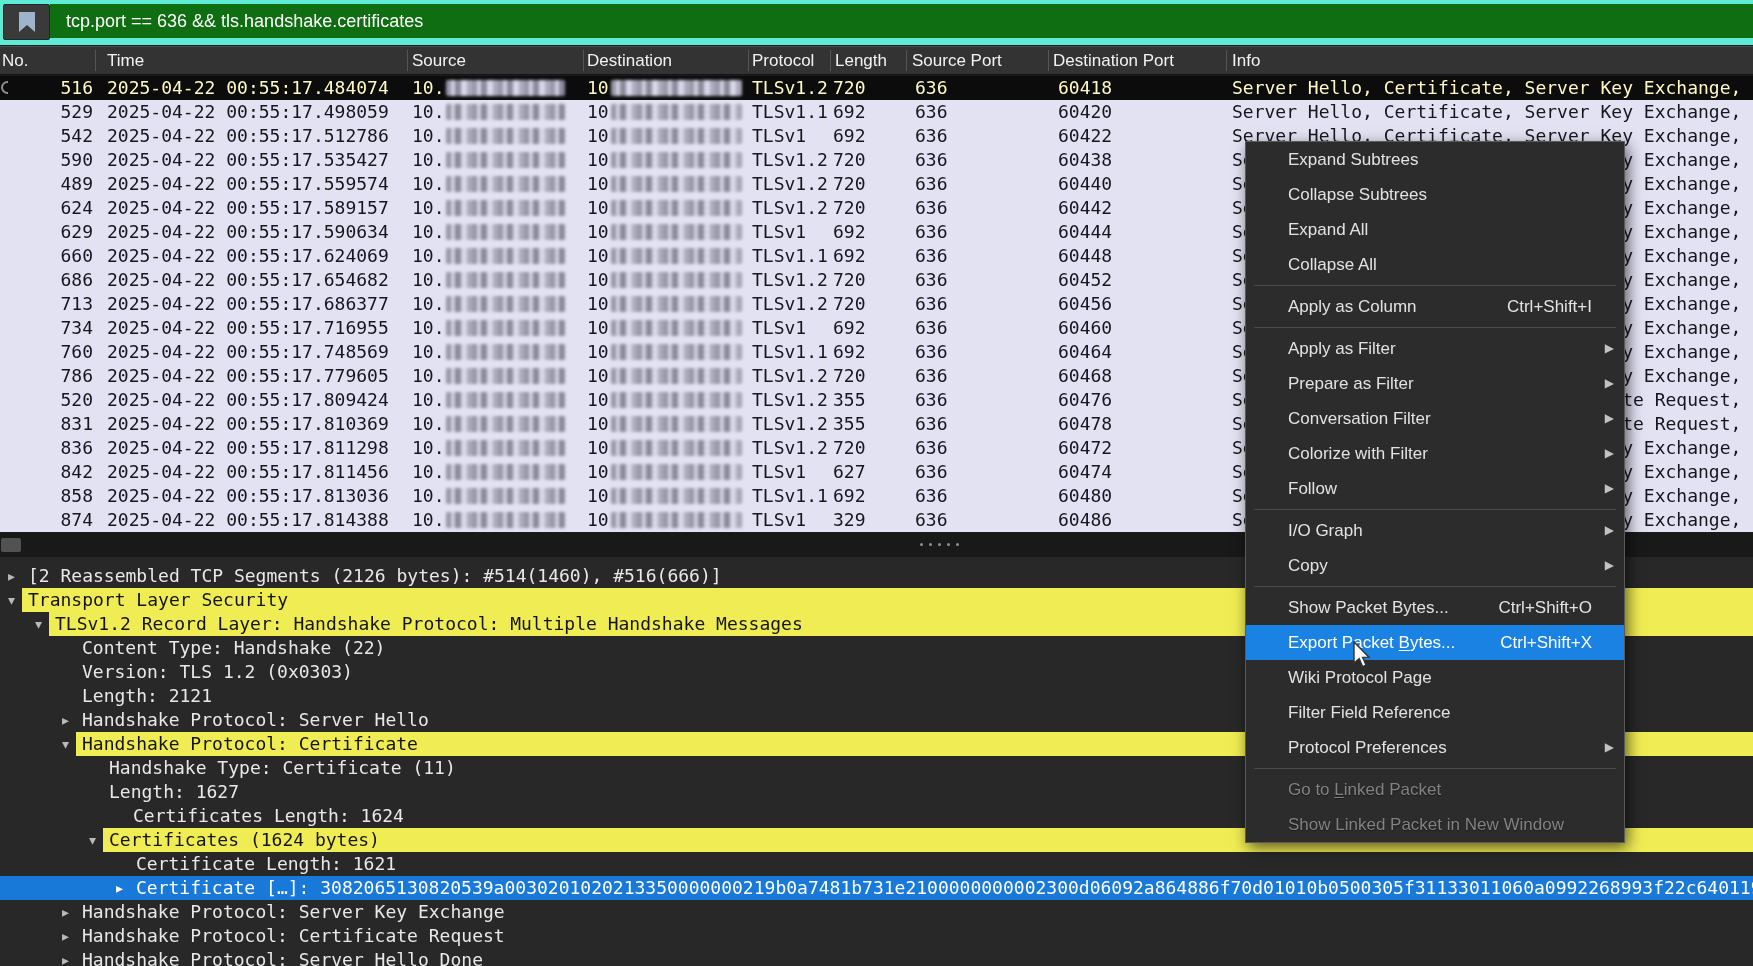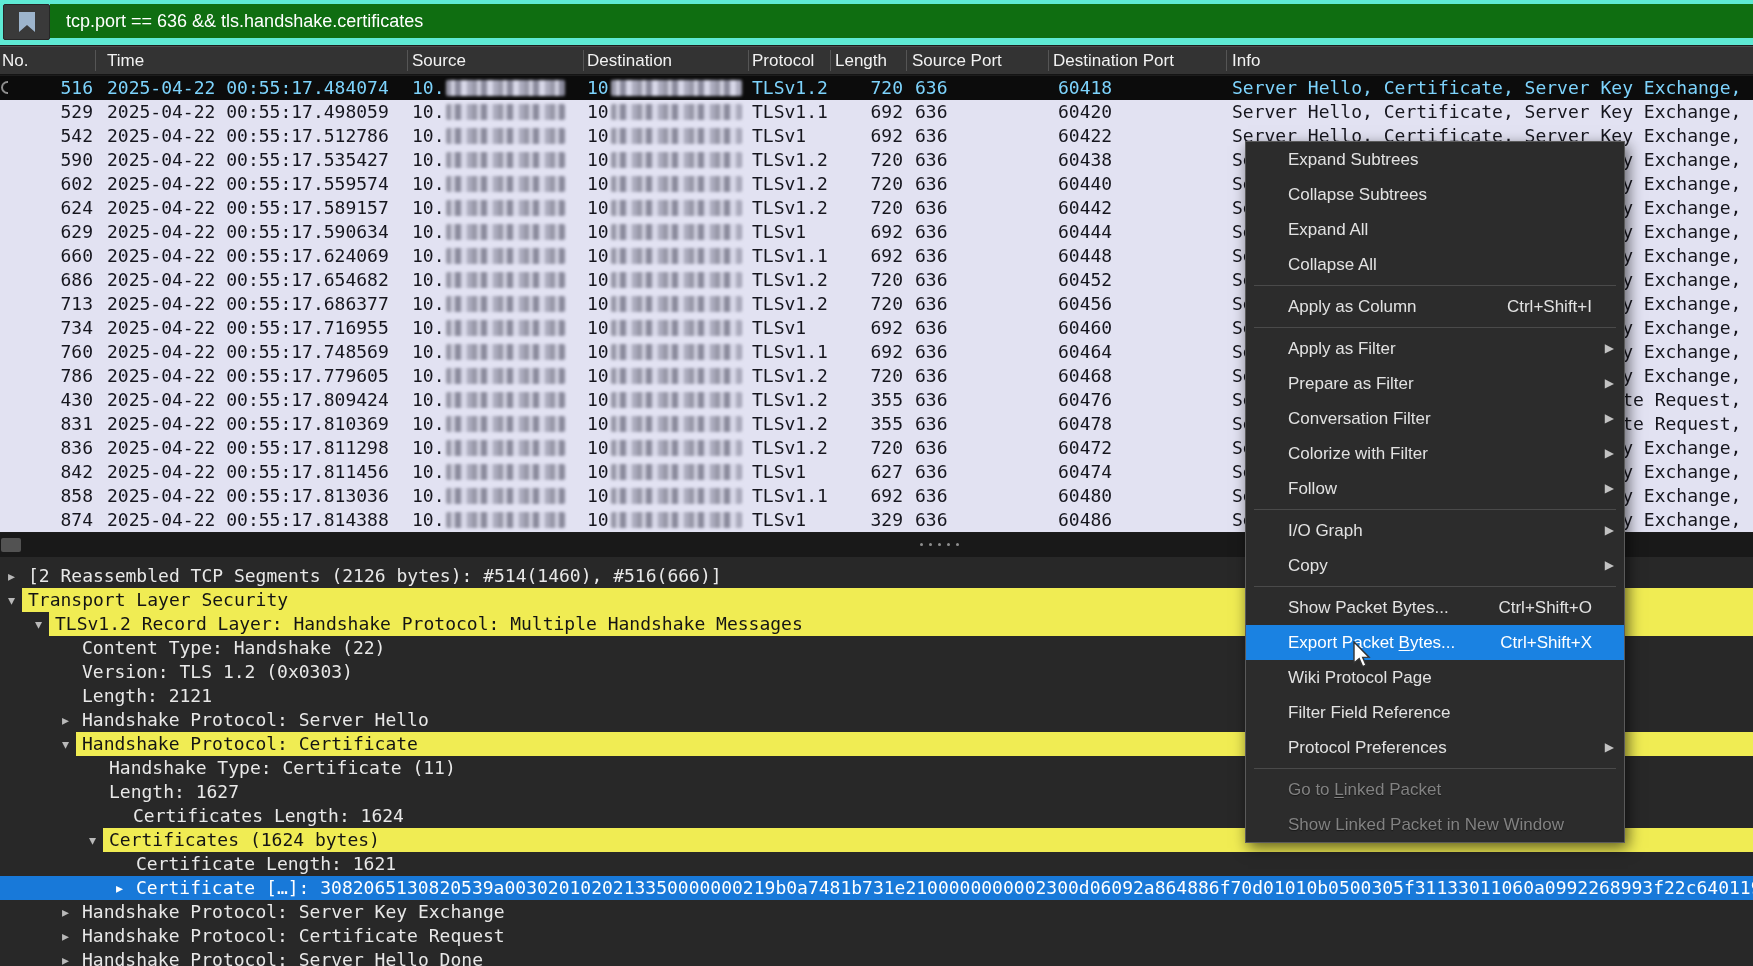--- a/index.html
+++ b/index.html
@@ -17,28 +17,28 @@
 
   
   .plheader{position:absolute;top:46px;left:0;width:100%;height:29px;background:#333333;
         border-top:1px solid #4c4c4c;border-bottom:1px solid #141414;box-sizing:border-box;}
   .plheader .hlabel{position:absolute;top:4px;color:#f2f2f2;font-size:17px;white-space:pre;}
   .plheader .hsep{position:absolute;top:3px;width:1px;height:21px;background:#555555;}
 
   
   .plrows{position:absolute;top:76px;left:0;width:100%;}
   .prow{position:relative;height:24px;background:#e2e2f2;color:#16161e;}
-  .prow.sel{background:#0c0c0c;color:#7dd3fc;}
+  .prow.sel{background:#0c0c0c;color:#fef9c3;}
   .prow span{position:absolute;top:1px;font-size:18px;line-height:22px;white-space:pre;}
   .c-no{left:0;width:93px;text-align:right;}
   .c-time{left:107px;}
   .c-src{left:412px;}
   .c-dst{left:587px;}
   .c-proto{left:752px;}
-  .c-len{left:833px;width:70px;text-align:right;}
+  .c-len{left:833px;width:70px;text-align:left;}
   .c-sport{left:915px;}
   .c-dport{left:1058px;}
   .c-info{left:1232px;}
   .redact{position:absolute;top:4px;height:16px;border-radius:2px;
         background-image:
           repeating-linear-gradient(90deg,#9898a8 0 5px,#cfcfde 5px 9px,#8a8a9c 9px 15px,#d8d8e8 15px 21px,#ababbd 21px 26px),
           repeating-linear-gradient(0deg,rgba(255,255,255,.28) 0 4px,rgba(0,0,0,.14) 4px 8px);
         filter:blur(1.4px);}
   .r-src{left:446px;width:119px;}
   .r-dst{left:611px;width:131px;}
@@ -161,21 +161,21 @@
         <span class="c-dst">10</span>
         <span class="c-proto">TLSv1.2</span>
         <span class="c-len">720</span>
         <span class="c-sport">636</span>
         <span class="c-dport">60438</span>
         <span class="c-info">Server Hello, Certificate, Server Key Exchange, Certificate Request, Server Hello Done</span>
         <i class="redact r-src"></i>
         <i class="redact r-dst"></i>
       </div>
       <div class="prow">
-        <span class="c-no">602</span>
+        <span class="c-no">489</span>
         <span class="c-time">2025-04-22 00:55:17.559574</span>
         <span class="c-src">10.</span>
         <span class="c-dst">10</span>
         <span class="c-proto">TLSv1.2</span>
         <span class="c-len">720</span>
         <span class="c-sport">636</span>
         <span class="c-dport">60440</span>
         <span class="c-info">Server Hello, Certificate, Server Key Exchange, Certificate Request, Server Hello Done</span>
         <i class="redact r-src"></i>
         <i class="redact r-dst"></i>
@@ -278,21 +278,21 @@
         <span class="c-dst">10</span>
         <span class="c-proto">TLSv1.2</span>
         <span class="c-len">720</span>
         <span class="c-sport">636</span>
         <span class="c-dport">60468</span>
         <span class="c-info">Server Hello, Certificate, Server Key Exchange, Certificate Request, Server Hello Done</span>
         <i class="redact r-src"></i>
         <i class="redact r-dst"></i>
       </div>
       <div class="prow">
-        <span class="c-no">430</span>
+        <span class="c-no">520</span>
         <span class="c-time">2025-04-22 00:55:17.809424</span>
         <span class="c-src">10.</span>
         <span class="c-dst">10</span>
         <span class="c-proto">TLSv1.2</span>
         <span class="c-len">355</span>
         <span class="c-sport">636</span>
         <span class="c-dport">60476</span>
         <span class="c-info">Server Hello, Certificate, Certificate Request, Server Hello Done</span>
         <i class="redact r-src"></i>
         <i class="redact r-dst"></i>

